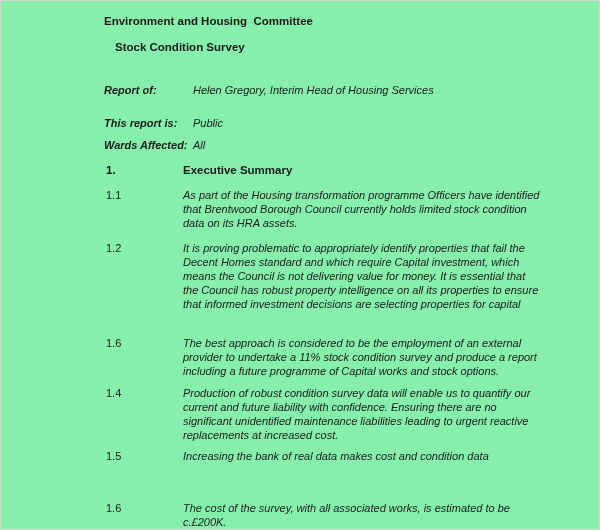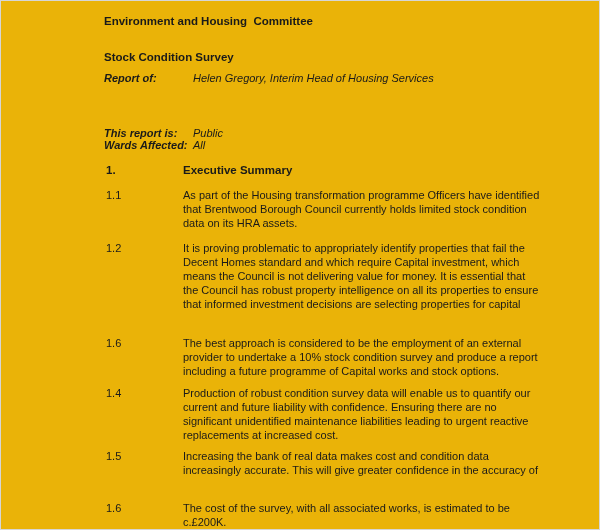--- a/index.html
+++ b/index.html
@@ -7,21 +7,21 @@
       width: 600px; height: 530px; overflow: hidden;
       background: #ffffff;
       font-family: "Liberation Sans", sans-serif;
       color: #1a1a1a;
       position: relative;
     }
     .page {
       position: absolute; left: 0; top: 0;
       width: 598px; height: 528px;
       border: 1px solid #d6d6d6;
-      background: #eab308;
+      background: #86efac;
       overflow: hidden;
     }
     .title {
       position: absolute; left: 103px;
       font-weight: bold; font-size: 11.5px; line-height: 14px;
       white-space: pre;
     }
     .meta-row {
       position: absolute; left: 103px;
       font-size: 11px; line-height: 14px; font-style: italic;
@@ -29,37 +29,37 @@
     }
     .meta-label { display: inline-block; width: 89px; font-weight: bold; }
     .meta-value { display: inline-block; }
     .section {
       position: absolute; left: 105px; width: 420px;
       font-size: 11px; line-height: 14px;
     }
     .num { position: absolute; left: 0; top: 0; }
     .para { position: absolute; left: 33px; top: 0; width: 392px; margin-left: 44px; }
     .heading { font-weight: bold; font-size: 11.5px; }
-    .para .line { display: block; white-space: nowrap; }
+    .para .line { display: block; white-space: nowrap; font-style: italic; }
   </style>
 </head>
 <body>
 
 <div class="page">
 
   <div class="title" style="top:13px;">Environment and Housing  Committee</div>
-  <div class="title" style="top:49px;">Stock Condition Survey</div>
+  <div class="title" style="top:39px;margin-left:11px;">Stock Condition Survey</div>
 
-  <div class="meta-row" style="top:70px;text-decoration:underline;">
+  <div class="meta-row" style="top:82px;text-decoration:underline;">
     <span class="meta-label">Report of:</span><span class="meta-value">Helen Gregory, Interim Head of Housing Services</span>
   </div>
   <div class="meta-row" style="top:101px;margin-top:36px;">
     <span class="meta-label">Wards Affected:</span><span class="meta-value">All</span>
   </div>
-  <div class="meta-row" style="top:125px;">
+  <div class="meta-row" style="top:115px;">
     <span class="meta-label">This report is:</span><span class="meta-value">Public</span>
   </div>
 
   <div class="section" style="top:162px;">
     <span class="num heading">1.</span>
     <span class="para heading">Executive Summary</span>
   </div>
 
   <div class="section" style="top:187px;">
     <span class="num">1.1</span>
@@ -78,40 +78,39 @@
       <span class="line">means the Council is not delivering value for money.  It is essential that</span>
       <span class="line">the Council has robust property intelligence on all its properties to ensure</span>
       <span class="line">that informed investment decisions are selecting properties for capital</span>
     </div>
   </div>
 
   <div class="section" style="top:335px;">
     <span class="num">1.6</span>
     <div class="para">
       <span class="line">The best approach is considered to be the employment of an external</span>
-      <span class="line">provider to undertake a 10% stock condition survey and produce a report</span>
+      <span class="line">provider to undertake a 11% stock condition survey and produce a report</span>
       <span class="line">including a future programme of Capital works and stock options.</span>
     </div>
   </div>
 
   <div class="section" style="top:385px;">
     <span class="num">1.4</span>
     <div class="para">
       <span class="line">Production of robust condition survey data will enable us to quantify our</span>
       <span class="line">current and future liability with confidence. Ensuring there are no</span>
       <span class="line">significant unidentified maintenance liabilities leading to urgent reactive</span>
       <span class="line">replacements at increased cost.</span>
     </div>
   </div>
 
   <div class="section" style="top:448px;">
     <span class="num">1.5</span>
     <div class="para">
       <span class="line">Increasing the bank of real data makes cost and condition data</span>
-      <span class="line">increasingly accurate. This will give greater confidence in the accuracy of</span>
     </div>
   </div>
 
   <div class="section" style="top:500px;">
     <span class="num">1.6</span>
     <div class="para">
       <span class="line">The cost of the survey, with all associated works, is estimated to be</span>
       <span class="line">c.£200K.</span>
     </div>
   </div>

